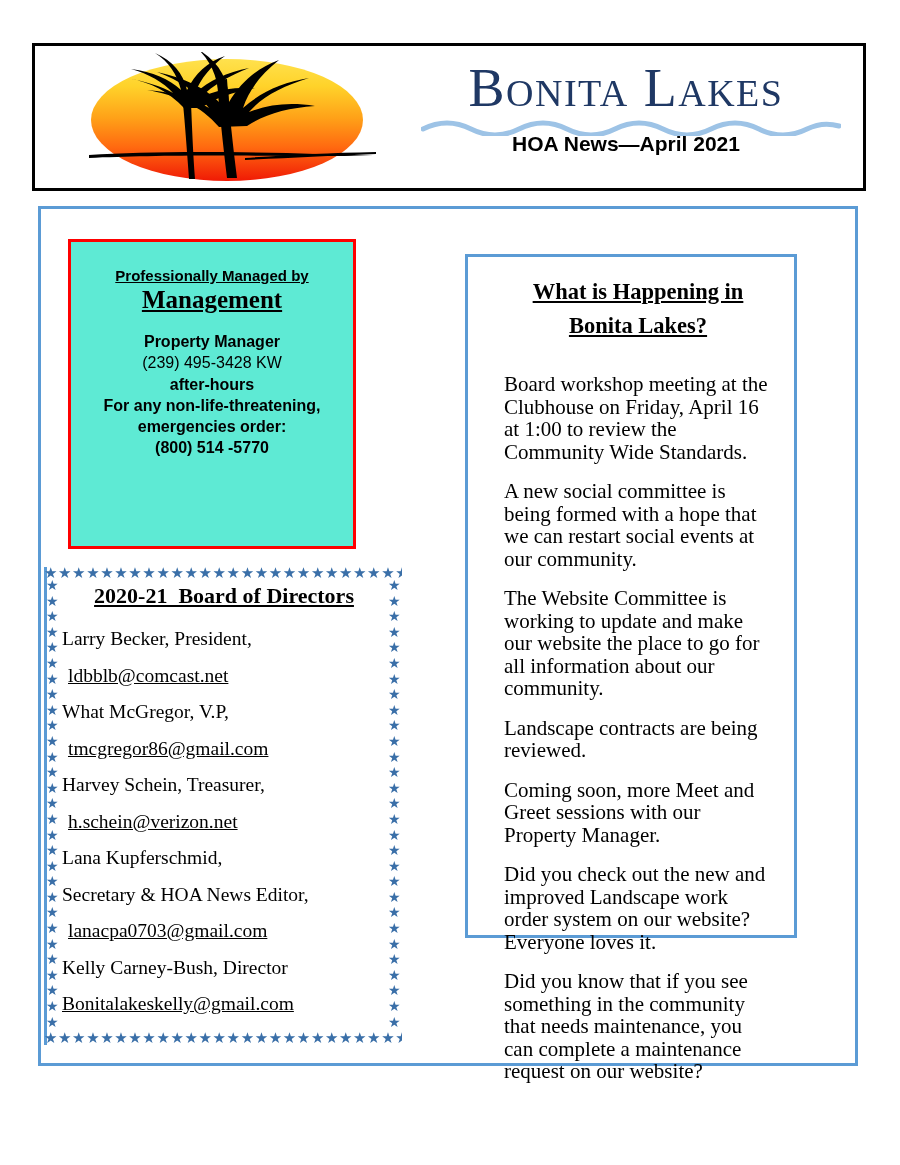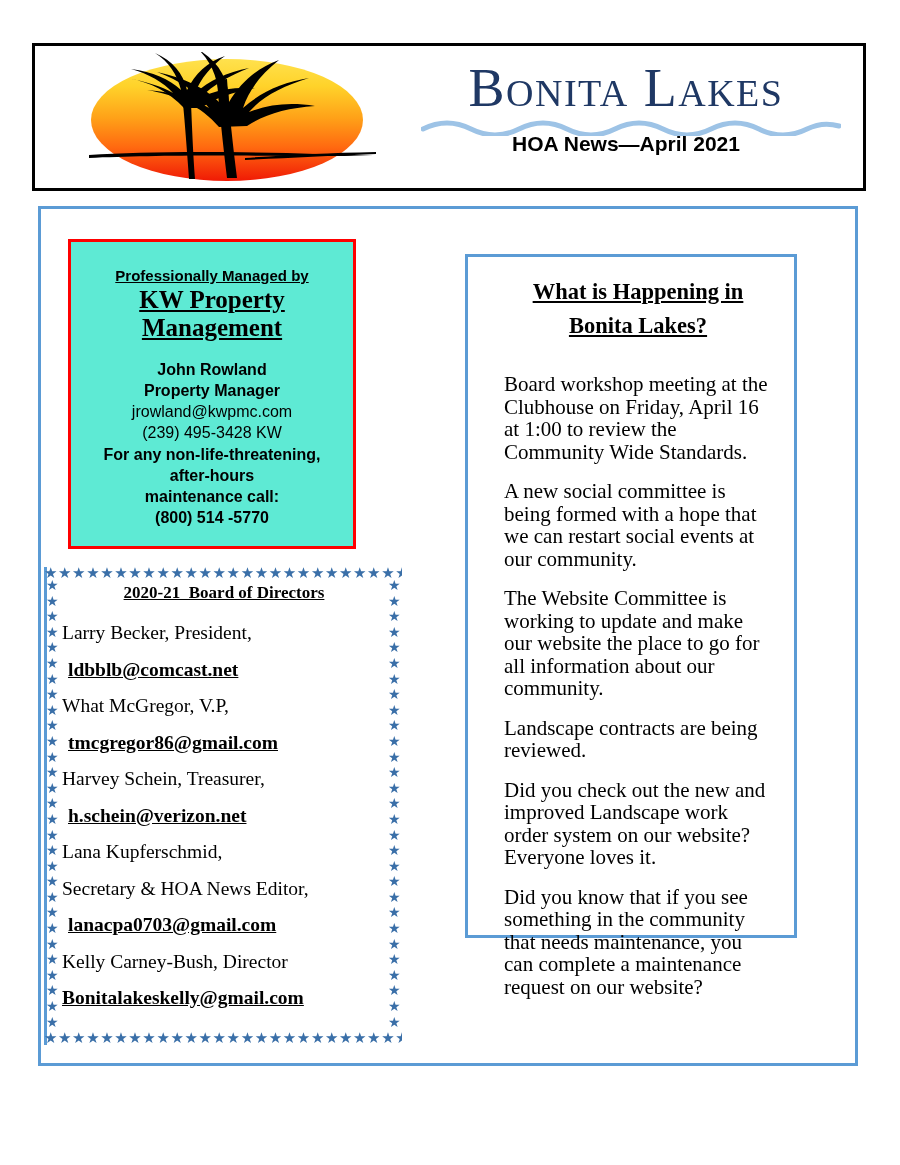--- a/index.html
+++ b/index.html
@@ -179,36 +179,36 @@
   }
   .board-inner {
     position: absolute;
     left: 18px;
     top: 16px;
     width: 324px;
     height: 446px;
   }
   .board-title {
     text-align: center;
-    font-size: 17px;
+    font-size: 22px;
     font-weight: bold;
     text-decoration: underline;
     color: #000;
     white-space: pre;
     margin-bottom: 12px;
   }
   .board-line {
     font-size: 19.5px;
     line-height: 36.5px;
     color: #000;
     white-space: nowrap;
   }
   .board-line.email {
     text-decoration: underline;
-    font-weight: bold;
+    font-weight: normal;
     padding-left: 6px;
   }
   .board-line.email.flush { padding-left: 0; }
 
   
   .happening-panel {
     position: absolute;
     left: 465px;
     top: 254px;
     width: 332px;
@@ -273,32 +273,29 @@
       </svg>
     </div>
     <div class="brand-tagline">HOA News—April 2021</div>
   </div>
 </div>
 
 <div class="page-frame"></div>
 
 <div class="kw-box">
   <div class="kw-managed-by">Professionally Managed by</div>
-  <div class="kw-name">KW Property</div>
   <div class="kw-name">Management</div>
   <div class="kw-contact">
-    <div class="b">John Rowland</div>
     <div class="b">Property Manager</div>
-    <div>jrowland@kwpmc.com</div>
     <div>(239) 495-3428  KW</div>
   </div>
   <div class="kw-emerg">
+    <div>after-hours</div>
     <div>For any non-life-threatening,</div>
-    <div>after-hours</div>
-    <div>maintenance call:</div>
+    <div>emergencies order:</div>
     <div>(800) 514 -5770</div>
   </div>
 </div>
 
 <div class="board-box">
   <div class="board-edge-line"></div>
   <div class="star-row top">★★★★★★★★★★★★★★★★★★★★★★★★★★★★★★★★★★★★</div>
   <div class="star-col left" style="white-space: pre;">★
 ★
 ★
@@ -381,16 +378,17 @@
 </div>
 
 <div class="happening-panel">
   <div class="happening-title">What is Happening in</div>
   <div class="happening-title"> Bonita Lakes?</div>
   <div class="happening-body">
     <p class="happening-para">Board workshop meeting at the Clubhouse on Friday, April 16 at 1:00 to review the Community Wide Standards.</p>
     <p class="happening-para">A new social committee is being formed with a hope that we can restart social events at our community.</p>
     <p class="happening-para">The Website Committee is working to update and make our website the place to go for all information about our community.</p>
     <p class="happening-para">Landscape contracts are being reviewed.</p>
+    <p class="happening-para">Coming soon, more Meet and Greet sessions with our Property Manager.</p>
     <p class="happening-para">Did you check out the new and improved Landscape work order system on our website?  Everyone loves it.</p>
     <p class="happening-para">Did you know that if you see something in the community that needs maintenance, you can complete a maintenance request on our website?</p>
   </div>
 </div>
 
 </body></html>

